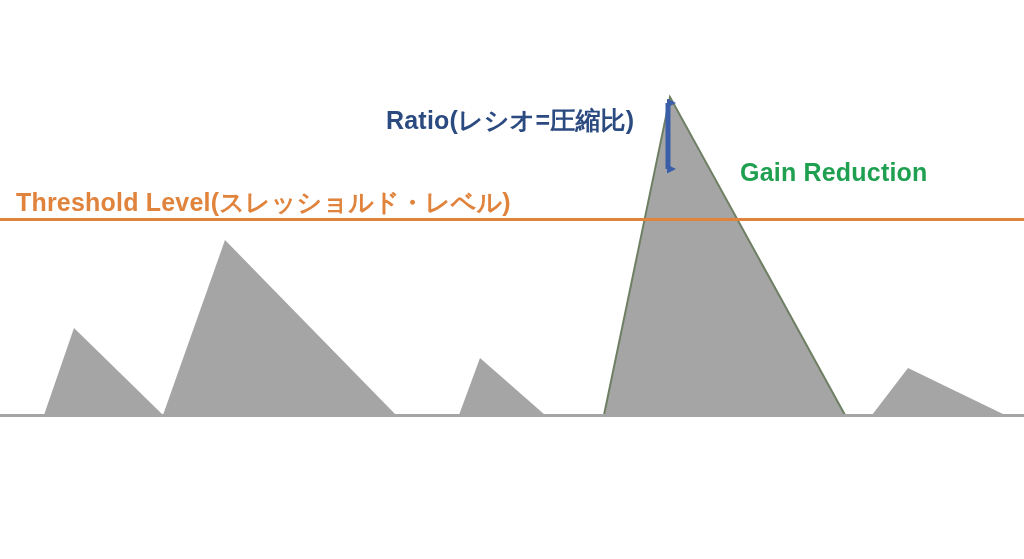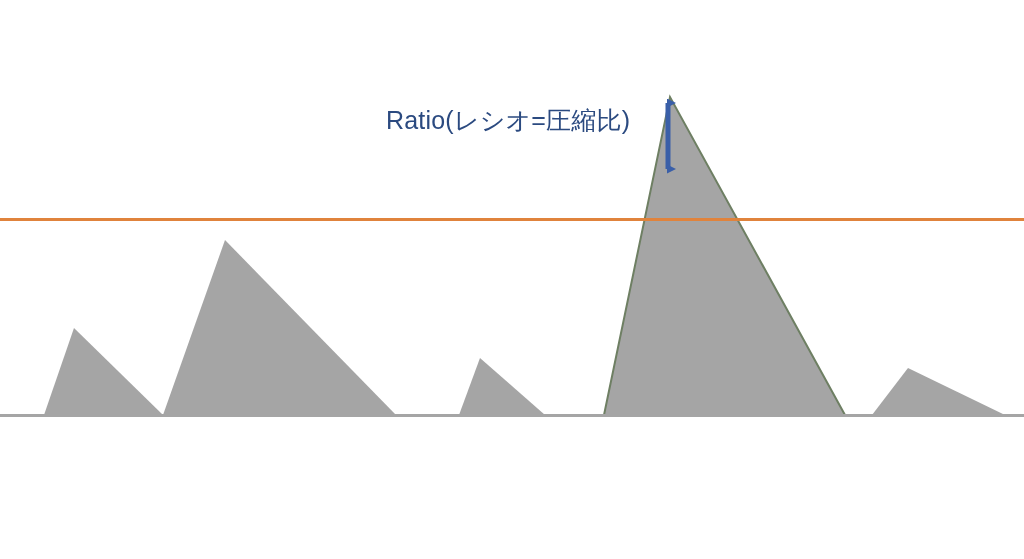--- a/index.html
+++ b/index.html
@@ -24,21 +24,21 @@
     position: absolute;
     left: 0;
     top: 0;
     width: 1024px;
     height: 559px;
     display: block;
   }
   .label {
     position: absolute;
     white-space: nowrap;
-    font-weight: normal;
+    font-weight: bold;
     letter-spacing: 0.2px;
     line-height: 1.18;
   }
   #label-threshold {
     left: 16px;
     top: 188px;
     font-size: 25px;
     color: #e0833c;
   }
   #label-ratio {
@@ -81,19 +81,21 @@
 
     <polygon points="604,415 670,97 845,415" fill="#a5a5a5" stroke="#6e7f63" stroke-width="2"></polygon>
 
     <line x1="0" y1="415.5" x2="1024" y2="415.5" stroke="#a5a5a5" stroke-width="3"></line>
 
     <line x1="0" y1="219.5" x2="1024" y2="219.5" stroke="#e0833c" stroke-width="3"></line>
 
     <line x1="668" y1="103" x2="668" y2="169" stroke="#3a5fa8" stroke-width="5" marker-start="url(#arrow-up)" marker-end="url(#arrow-down)"></line>
   </svg>
 
+  <div class="label" id="label-threshold">Threshold Level(スレッショルド・レベル)</div>
 
   <div class="label" id="label-ratio">Ratio(レシオ=圧縮比)</div>
 
   <div class="label" id="label-gain">
+    <span class="ln1">Gain Reduction</span>
   </div>
 
 </div>
 
 </body></html>

